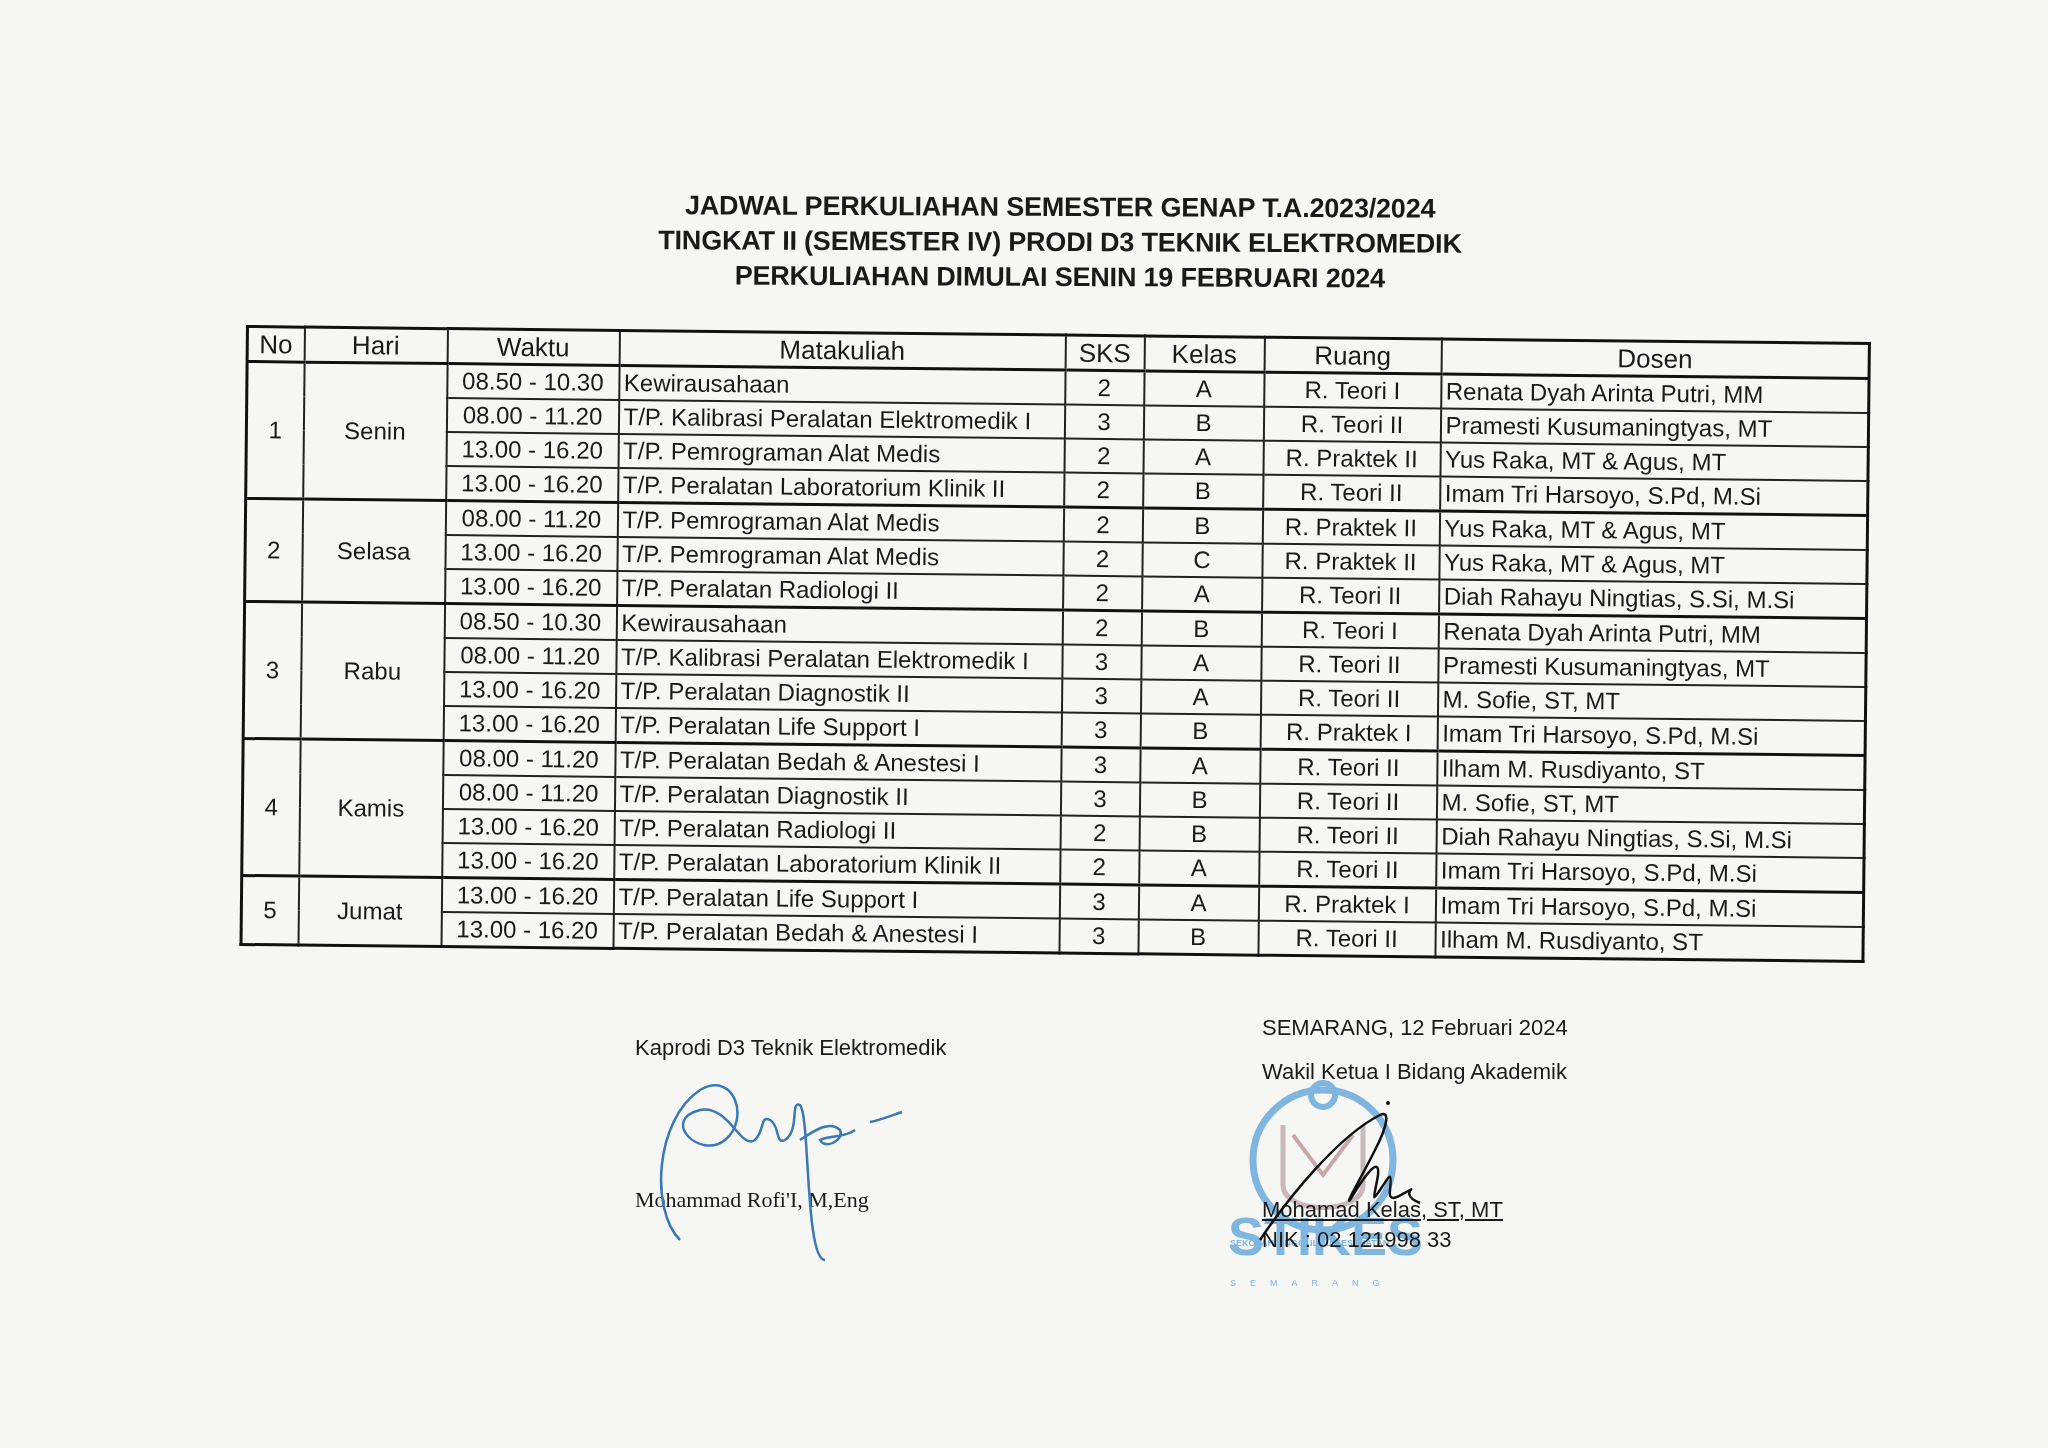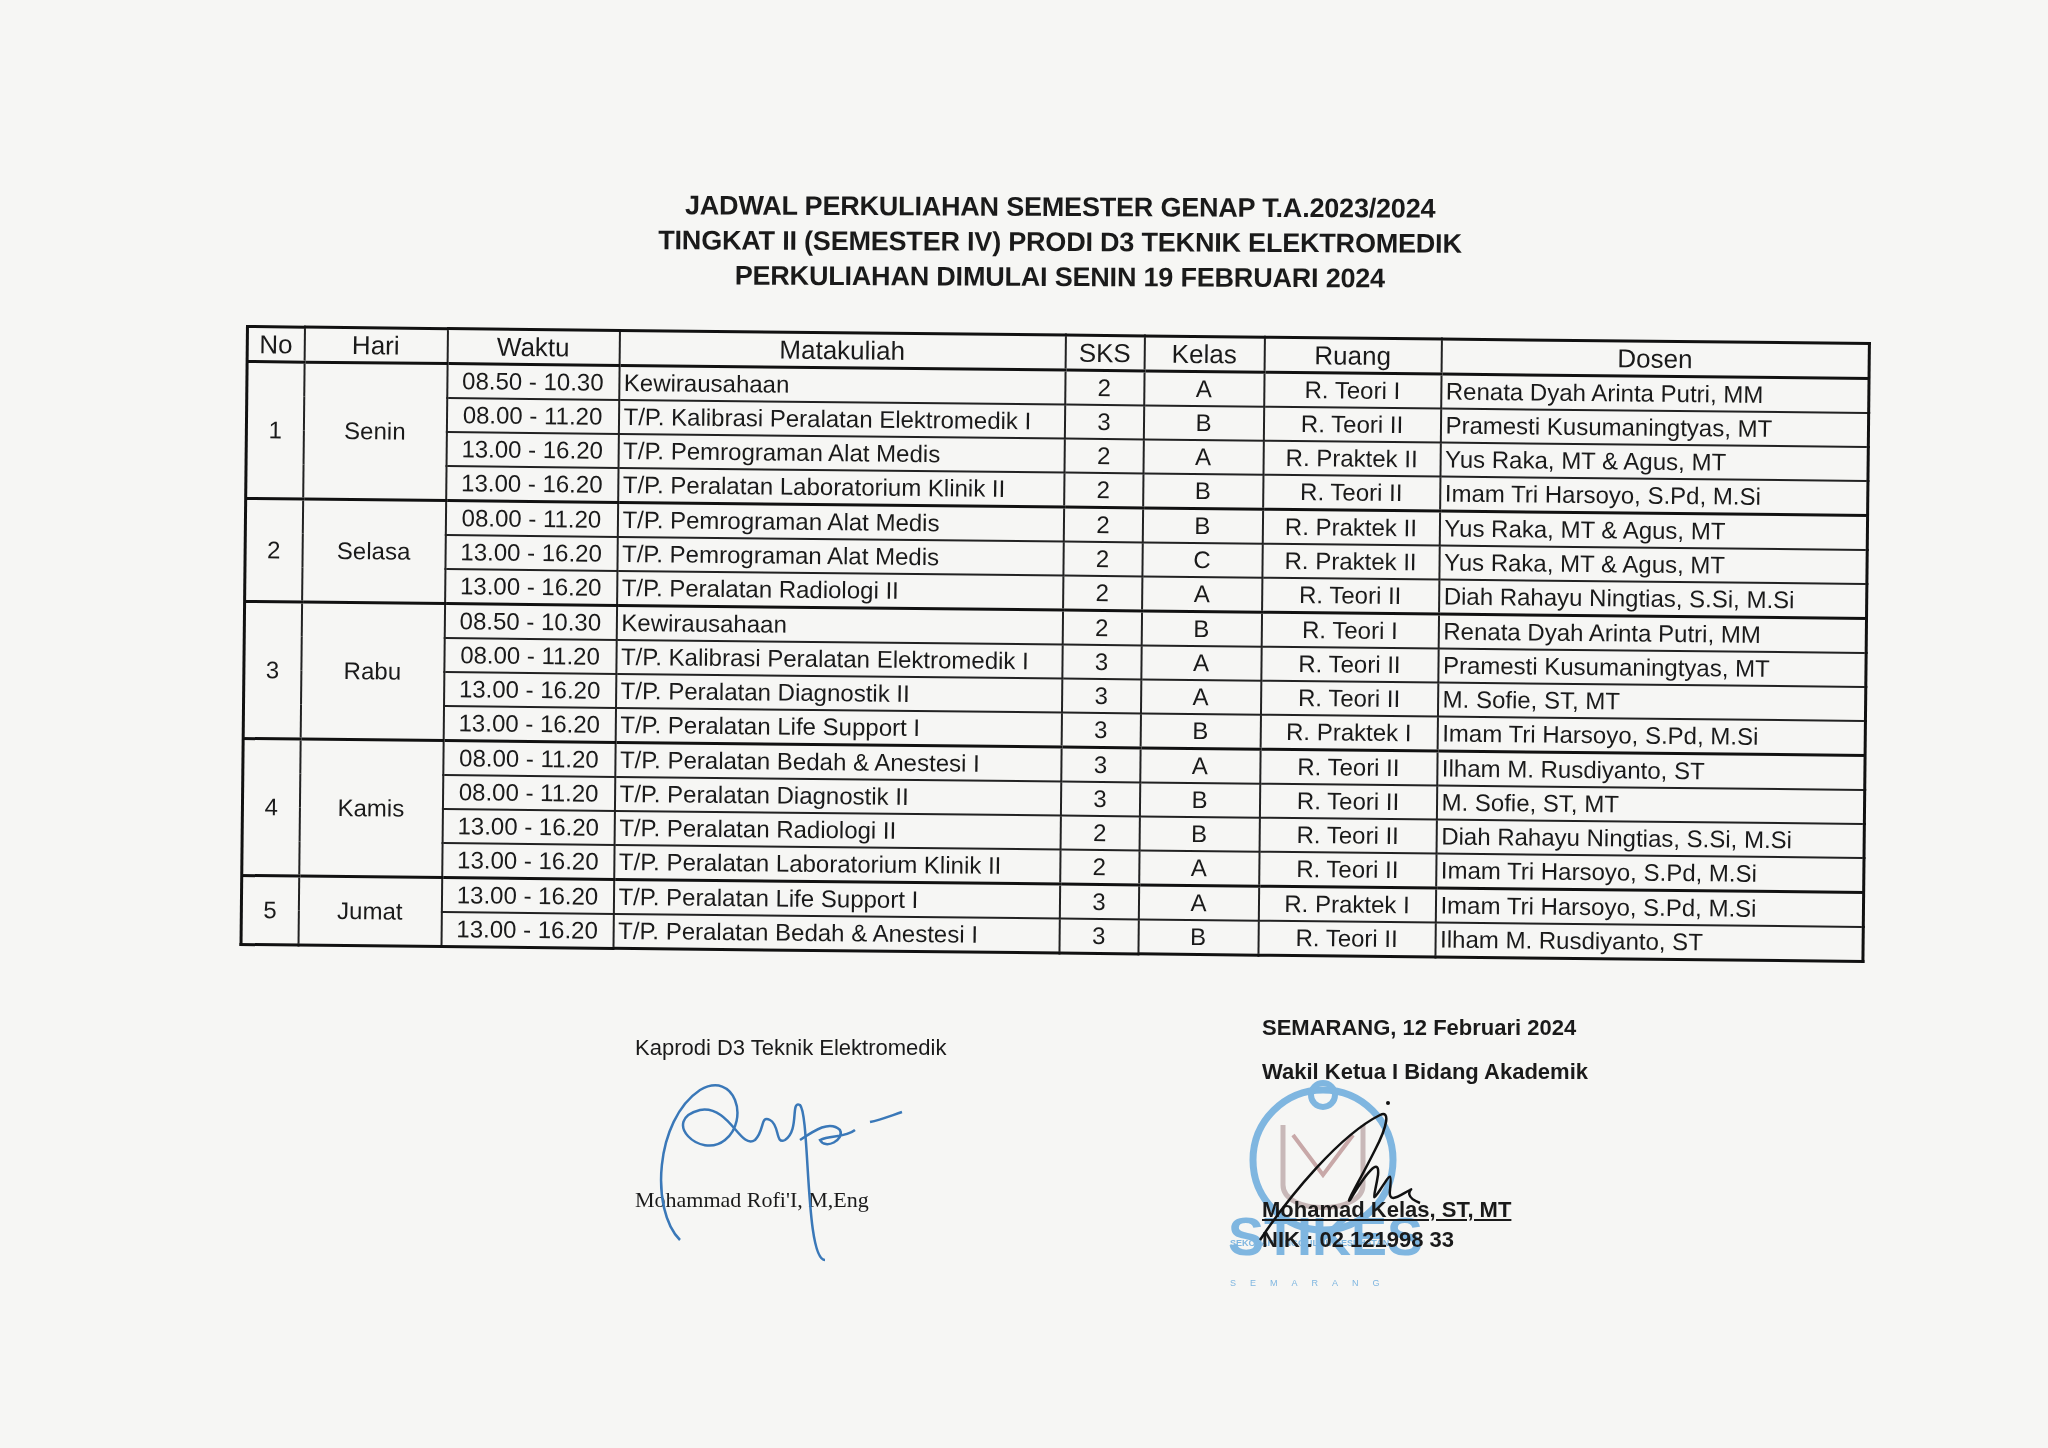--- a/index.html
+++ b/index.html
@@ -48,21 +48,21 @@
   .sig-left {
     position: absolute; left: 618px; top: 1035px;
     font-size: 22px;
     margin-left: 17px;
   }
   .sig-left .name { position: absolute; top: 152px; left: 0; white-space: nowrap; font-family: Liberation Serif, serif; }
   .sig-right {
     position: absolute; left: 1262px; top: 1015px;
     font-size: 22px;
   }
-  .sig-right div { white-space: nowrap; font-weight: bold; }
+  .sig-right div { white-space: nowrap; }
   .sig-right .name { position: absolute; top: 182px; left: 0; text-decoration: underline; }
   .sig-right .nik { position: absolute; top: 212px; left: 0; }
   .stamp {
     position: absolute; left: 1228px; top: 1055px; width: 200px; height: 240px;
     pointer-events: none;
   }
   .stamp-text {
     position: absolute; left: 1230px; top: 1238px;
     color: #7fb6e0; font-size: 9px; font-weight: bold; white-space: nowrap;
   }

